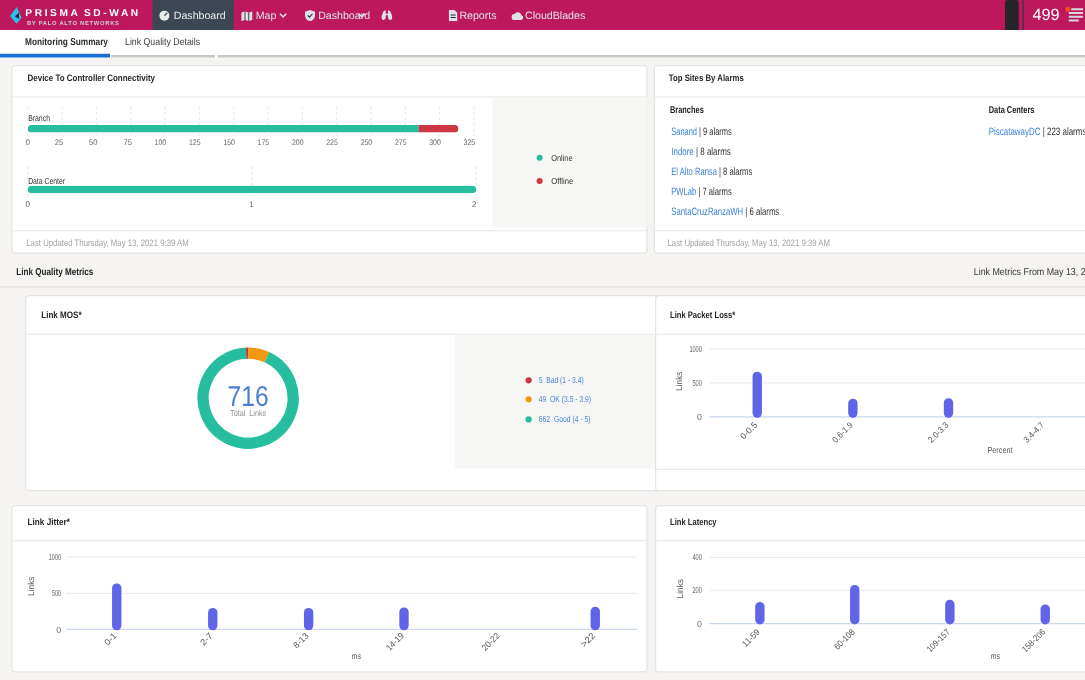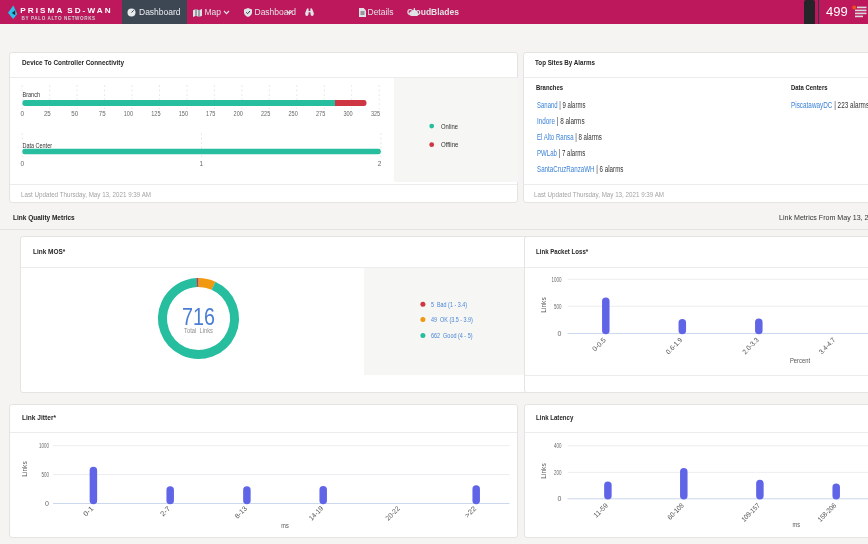--- a/index.html
+++ b/index.html
@@ -59,39 +59,46 @@
     <svg class="abs" style="left:304.5px;top:8px;" width="9" height="8" viewBox="0 0 9 8">
       <path d="M0.2 5 L1.8 1 Q2.2 0.2 3 0.4 L3.6 0.6 V3 H5.4 V0.6 L6 0.4 Q6.8 0.2 7.2 1 L8.8 5 Q9 8 6.9 7.9 Q5.5 7.8 5.4 5.5 V4.2 H3.6 V5.5 Q3.5 7.8 2.1 7.9 Q0 8 0.2 5 Z" fill="#dfe3e6"></path>
     </svg>
     <div class="navtxt" style="left:315.5px;margin-top:45px;">Activity</div>
 
     <svg class="abs" style="left:358.5px;top:7.5px;" width="7" height="9" viewBox="0 0 7 9">
       <path d="M0 0 H4.6 L7 2.4 V9 H0 Z" fill="#dfe3e6"></path>
       <line x1="1.5" y1="4" x2="5.5" y2="4" stroke="#1e2733" stroke-width="0.8"></line>
       <line x1="1.5" y1="6" x2="5.5" y2="6" stroke="#1e2733" stroke-width="0.8"></line>
     </svg>
-    <div class="navtxt" style="left:367.5px;">Details</div>
+    <div class="navtxt" style="left:367.5px;">Reports</div>
 
     <svg class="abs" style="left:408.5px;top:9px;" width="10" height="7" viewBox="0 0 10 7">
       <path d="M2.5 7 A2.4 2.4 0 0 1 2.7 2.2 A3 3 0 0 1 8.2 3.1 A2 2 0 0 1 7.8 7 Z" fill="#dfe3e6"></path>
     </svg>
-    <div class="navtxt" style="left:407px;font-weight:bold;">CloudBlades</div>
+    <div class="navtxt" style="left:420px;">CloudBlades</div>
 
     <div class="abs" style="left:804px;top:0;width:10.5px;height:24px;background:#242429;border-radius:2px 2px 0 0;"></div>
     <div class="abs" style="left:817.5px;top:0;width:1.5px;height:24px;background:#2d3947;"></div>
     <div class="abs" style="left:826px;top:0;height:24px;line-height:24px;color:#fff;font-size:13px;">499</div>
     <svg class="abs" style="left:851px;top:4px;" width="16" height="14" viewBox="0 0 16 14">
       <rect x="6" y="2.6" width="9.5" height="1.6" fill="#d8dadc"></rect>
       <rect x="4" y="5.6" width="11.5" height="1.6" fill="#d8dadc"></rect>
       <rect x="4" y="8.6" width="11.5" height="1.6" fill="#d8dadc"></rect>
       <rect x="4" y="11.6" width="8" height="1.6" fill="#d8dadc"></rect>
       <circle cx="3.2" cy="3.4" r="2" fill="#f44d1d"></circle>
     </svg>
   </div>
 
+  <div class="abs" style="left:0;top:24px;width:868px;height:22px;background:#fff;">
+    <div class="abs" id="tTab1" style="left:20px;top:0;height:20px;line-height:20px;color:#2b2b2b;font-size:8px;font-weight:bold;white-space:nowrap;transform-origin:0 50%;">Monitoring Summary</div>
+    <div class="abs" id="tTab2" style="left:100px;top:0;height:20px;line-height:20px;color:#3d3d3d;font-size:8px;white-space:nowrap;transform-origin:0 50%;">Link Quality Details</div>
+    <div class="abs" style="left:0;top:19px;width:87.5px;height:3px;background:#176fd4;"></div>
+    <div class="abs" style="left:88.5px;top:20px;width:83.5px;height:2px;background:#c8c8c8;"></div>
+    <div class="abs" style="left:173.5px;top:20px;width:694.5px;height:2px;background:#c8c8c8;"></div>
+  </div>
 
   <div class="panel" style="left:9px;top:52px;width:509px;height:151px;">
     <div class="ptitle" id="tP1" style="top:0;height:20px;line-height:20px;">Device To Controller Connectivity</div>
     <div class="tborder" style="top:24px;"></div>
     <div class="abs" style="left:384px;top:25px;width:124px;height:104px;background:#f6f6f4;"></div>
     <div class="pfooter" style="top:130.5px;height:19px;line-height:19px;padding-left:10.5px;"><span id="tF1">Last Updated Thursday, May 13, 2021 9:39 AM</span></div>
     <svg class="abs" style="left:0;top:0;" width="509" height="151" viewBox="0 0 509 151">
     <line x1="12.2" y1="32" x2="12.2" y2="56" stroke="#eae9e6" stroke-width="1" stroke-dasharray="2,2.5"></line>
     <line x1="39.7" y1="32" x2="39.7" y2="56" stroke="#eae9e6" stroke-width="1" stroke-dasharray="2,2.5"></line>
     <line x1="67.1" y1="32" x2="67.1" y2="56" stroke="#eae9e6" stroke-width="1" stroke-dasharray="2,2.5"></line>

